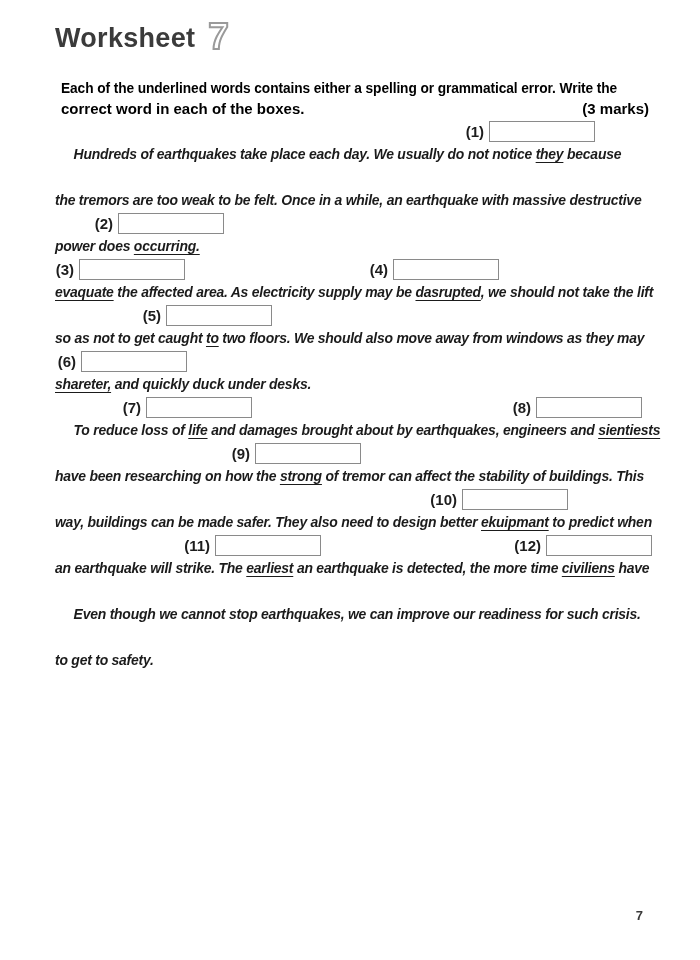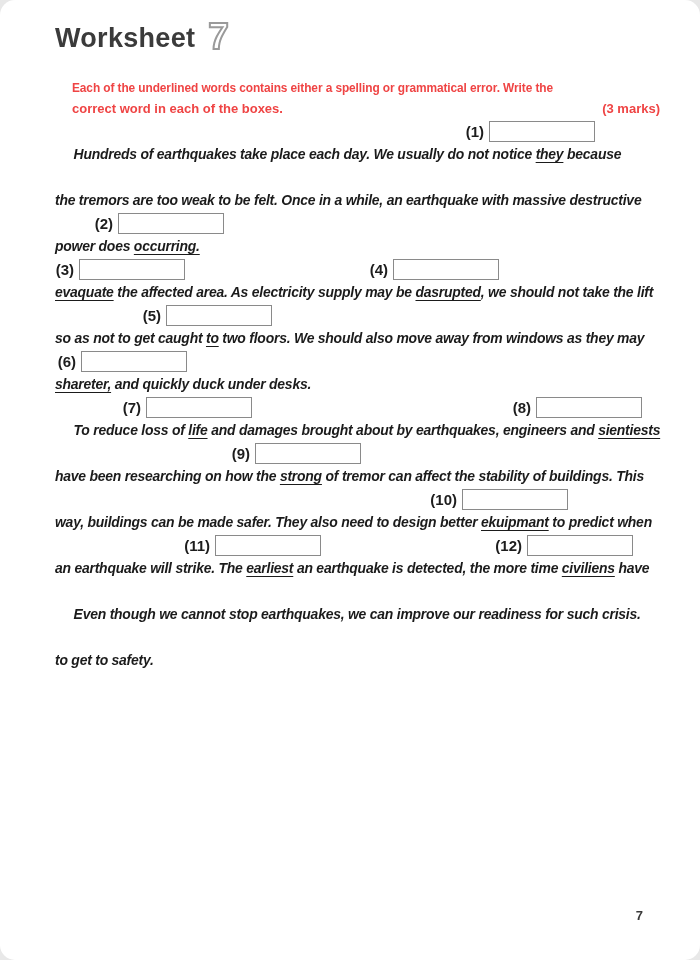--- a/index.html
+++ b/index.html
@@ -1,29 +1,29 @@
 <!DOCTYPE html>
 <html><head>
 <meta charset="utf-8">
 <style>
   html,body { margin:0; padding:0; background:#e8e8e8; }
   .page {
     position:relative; width:700px; height:960px; margin:0 auto;
     background:#ffffff; overflow:hidden;
-    font-family:"Liberation Sans", sans-serif; color:#1d1d1d;border-radius:15px;
+    font-family:"Liberation Sans", sans-serif; color:#1d1d1d;
   }
   
   .header { position:absolute; top:22px; left:55px; display:flex; align-items:flex-end; gap:13px; }
   .title { font-size:27px; font-weight:bold; color:#3b3b3b; letter-spacing:0.3px; line-height:1; }
   .wsnum {
     font-size:37px; font-weight:bold; line-height:0.82;
     color:#ffffff; -webkit-text-stroke:2px #9a9a9a; text-stroke:2px #9a9a9a;
   }
   
-  .instructions { position:absolute; top:77px; left:72px; width:588px; font-size:13px; font-weight:bold; line-height:21px; color:#ef4444; }
+  .instructions { position:absolute; top:77px; left:61px; width:588px; font-size:15px; font-weight:bold; line-height:21px; color:#000000; }
   .instr-line1 { white-space:nowrap; transform:scaleX(0.915); transform-origin:0 50%; letter-spacing:-0.1px; }
   .instr-line2 { display:flex; justify-content:space-between;text-align:center; }
   
   .passage { position:absolute; top:120px; left:55px; width:592px; }
   .slot { height:46px; }
   .boxzone { position:relative; height:22px; }
   .boxgroup { position:absolute; top:0; height:22px; display:flex; align-items:center; }
   .boxlabel { display:inline-block; width:38px; text-align:right; padding-right:5px;
               font-weight:bold; font-style:normal; font-size:15px; color:#1d1d1d; }
   .answerbox { display:inline-block; width:104px; height:19px; border:1.5px solid #8a8a8a; background:#fff; }
@@ -138,21 +138,21 @@
           </span>
         </div>
         <div class="textline" style="padding-left: 0px;"><span>way, buildings can be made safer. They also need to design better </span><span class="u">ekuipmant</span><span> to predict when</span></div>
       </div>
       <div class="slot">
         <div class="boxzone">
           <span class="boxgroup" style="left: 117px;">
             <span class="boxlabel">(11)</span>
             <span class="answerbox"></span>
           </span>
-          <span class="boxgroup" style="left: 429px;">
+          <span class="boxgroup" style="left: 448px;">
             <span class="boxlabel">(12)</span>
             <span class="answerbox"></span>
           </span>
         </div>
         <div class="textline" style="padding-left: 0px;"><span>an earthquake will strike. The </span><span class="u">earliest</span><span> an earthquake is detected, the more time </span><span class="u">civiliens</span><span> have</span></div>
       </div>
       <div class="slot">
         <div class="boxzone"></div>
         <div class="textline" style="padding-left: 20px;"><span>Even though we cannot stop earthquakes, we can improve our readiness for such crisis.</span></div>
       </div>

